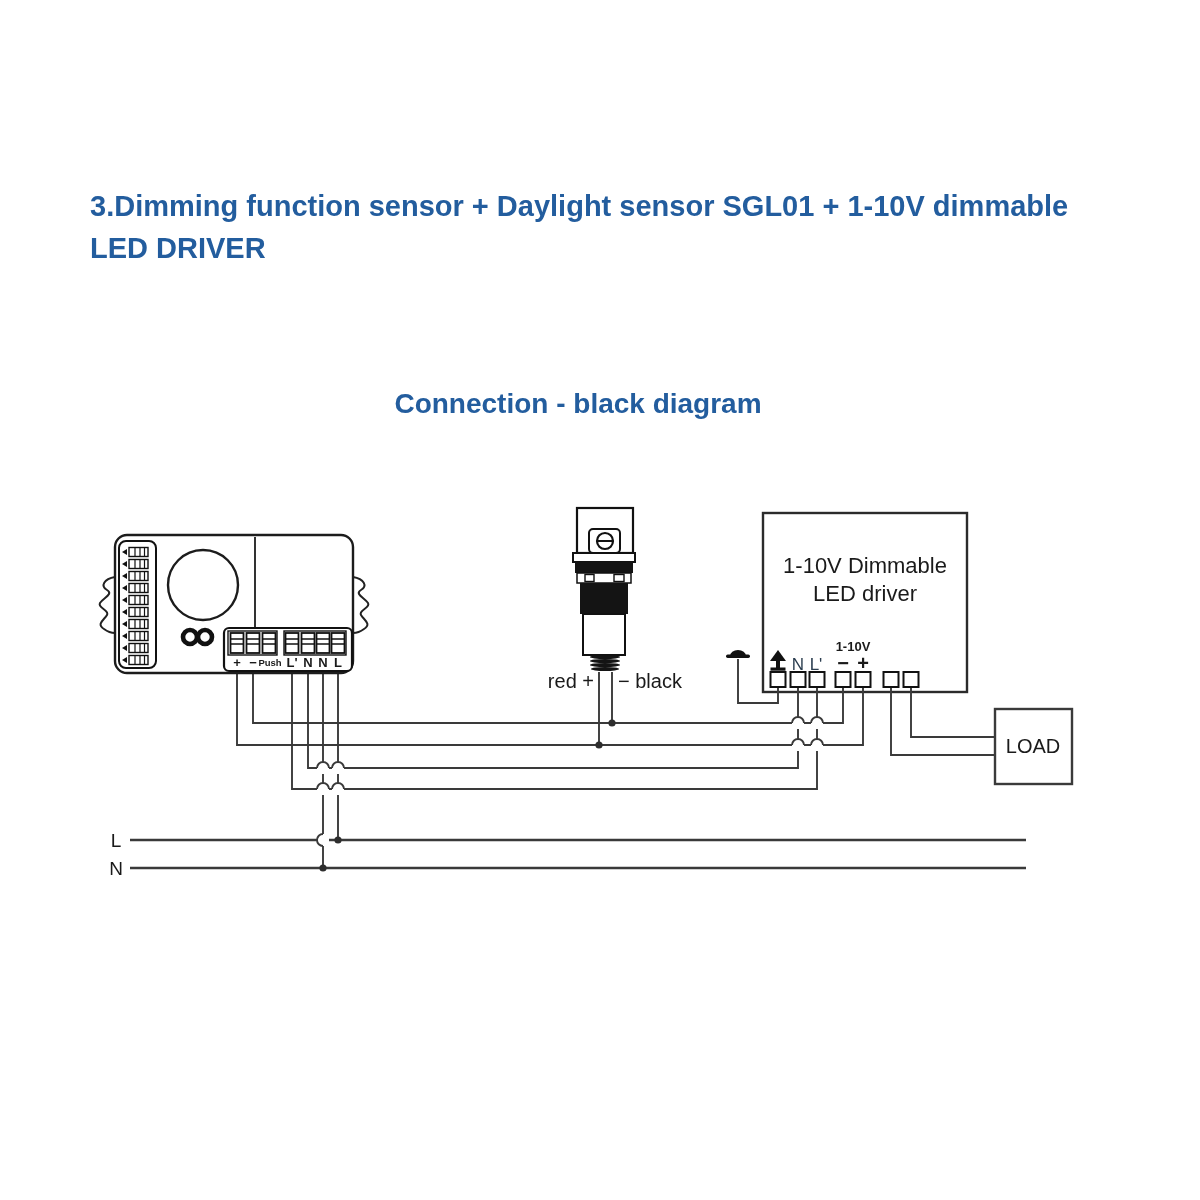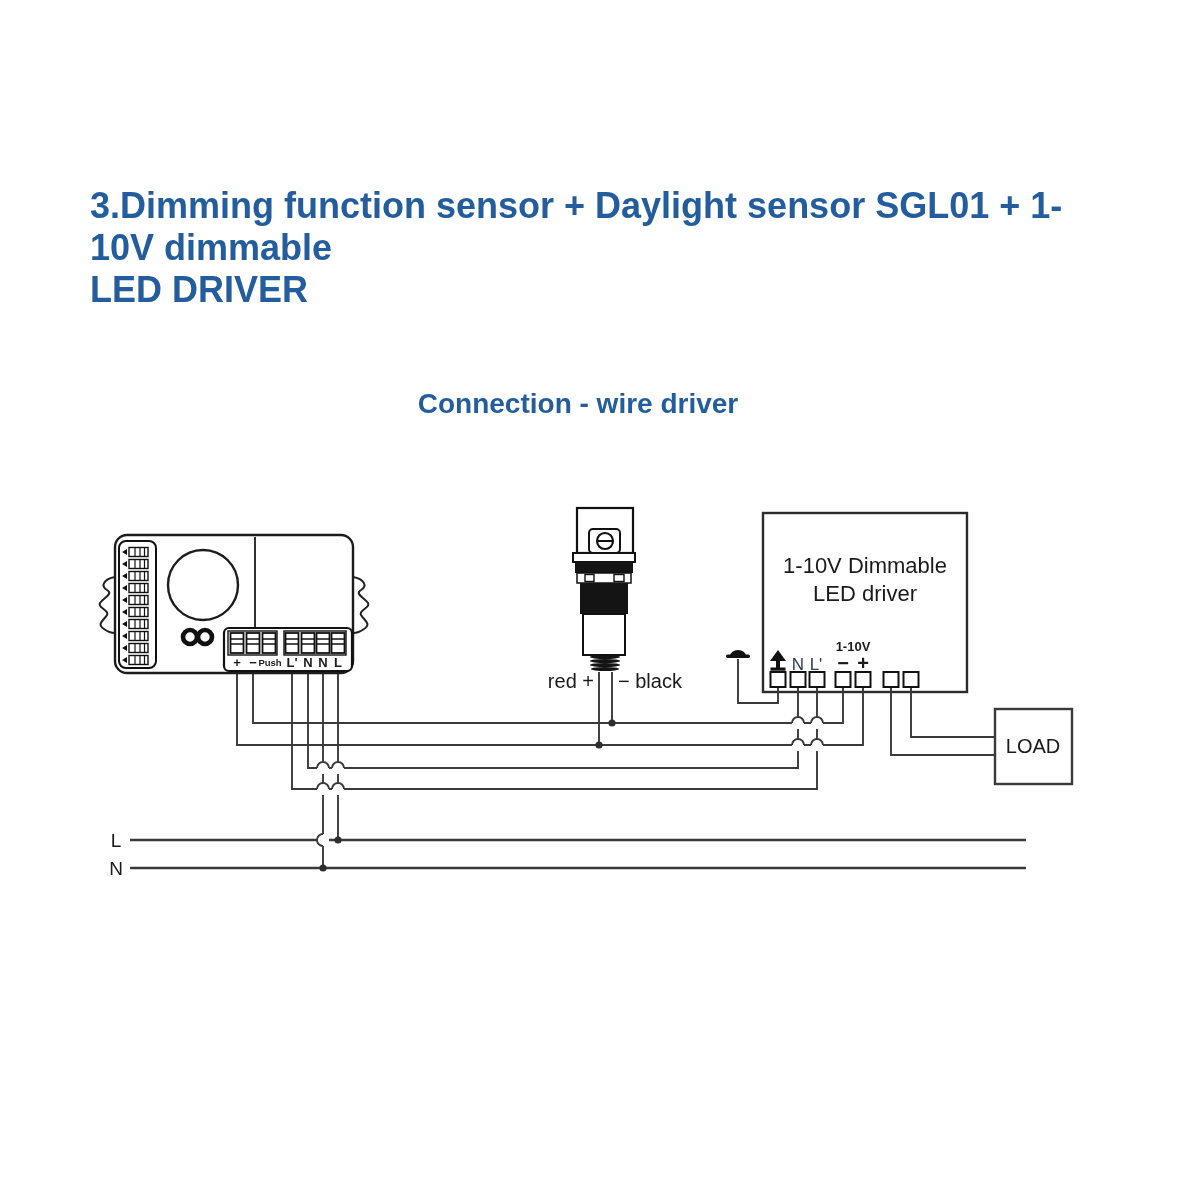--- a/index.html
+++ b/index.html
@@ -2,41 +2,41 @@
 <html><head>
 <meta charset="utf-8">
 <style>
   html,body{margin:0;padding:0;background:#ffffff;}
   .canvas{
     position:relative;width:1200px;height:1200px;background:#ffffff;
     font-family:"Liberation Sans",sans-serif;overflow:hidden;
   }
   .title{
     position:absolute;left:90px;top:185px;width:1020px;
-    color:#235d9e;font-size:36px;font-weight:700;line-height:42px;
+    color:#235d9e;font-size:29px;font-weight:700;line-height:42px;
     letter-spacing:0px;
   }
   .subtitle{
     position:absolute;left:0px;top:388px;width:1156px;text-align:center;
     color:#235d9e;font-size:28px;font-weight:700;
   }
   svg text{font-family:"Liberation Sans",sans-serif;}
   .lbl{fill:#1a1a1a;}
 </style>
 </head>
 <body>
 
 <div class="canvas">
 
   <div class="title">
     <div>3.Dimming function sensor + Daylight sensor SGL01 + 1-10V dimmable</div>
     <div>LED DRIVER</div>
   </div>
 
-  <div class="subtitle">Connection - wire driver</div>
+  <div class="subtitle">Connection - black diagram</div>
 
   <svg width="1200" height="1200" viewBox="0 0 1200 1200" style="position:absolute;left:0;top:0;">
     <defs>
       <g id="dip-row">
         <polygon points="0,0 5,-3 5,3" fill="#111"></polygon>
         <rect x="7" y="-4.5" width="19" height="9" fill="none" stroke="#111" stroke-width="1.4"></rect>
         <line x1="13" y1="-4.5" x2="13" y2="4.5" stroke="#111" stroke-width="1.2"></line>
         <line x1="18" y1="-4.5" x2="18" y2="4.5" stroke="#111" stroke-width="1.2"></line>
         <line x1="22.5" y1="-4.5" x2="22.5" y2="4.5" stroke="#111" stroke-width="1.2"></line>
       </g>

